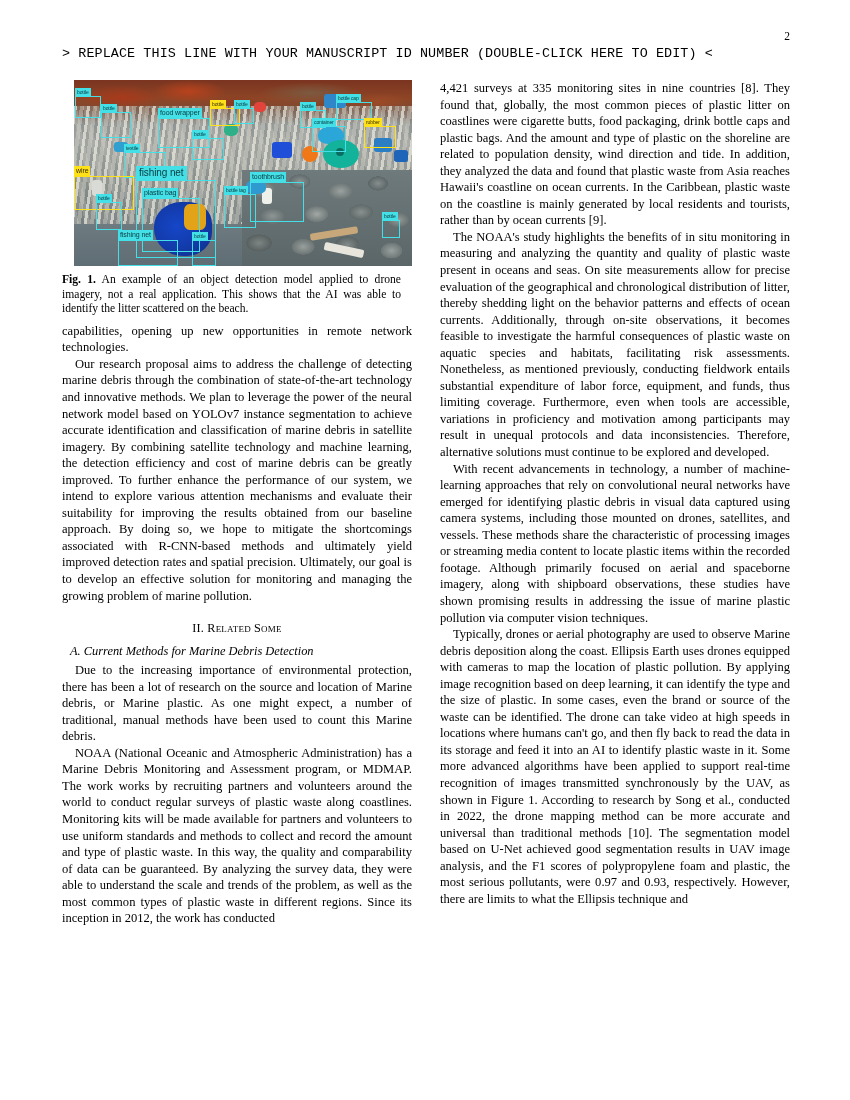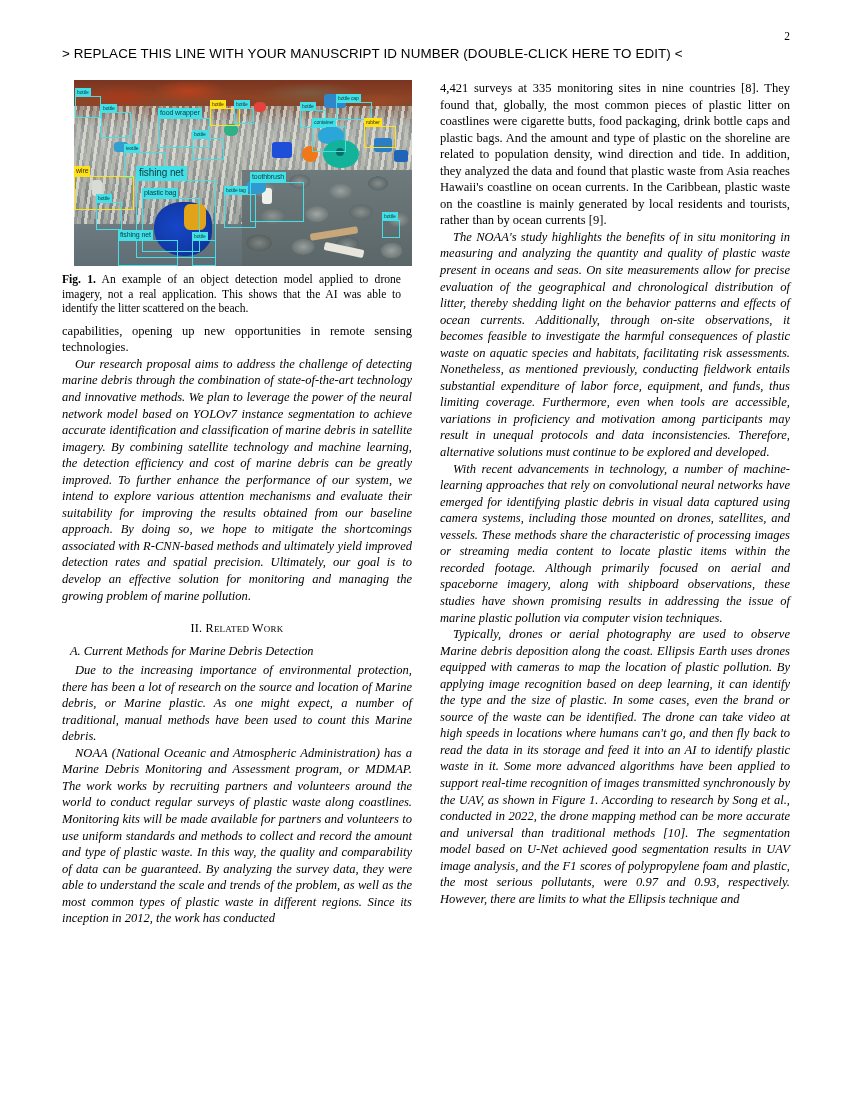--- a/index.html
+++ b/index.html
@@ -39,21 +39,21 @@
     line-height: 13px;
     font-family: "Liberation Serif", "DejaVu Serif", serif;
   }
   .header-line {
     position: absolute;
     left: 0;
     top: 16px;
     font-size: 13.4px;
     letter-spacing: 0.1px;
     white-space: nowrap;
-    font-family: Liberation Sans, sans-serif;
+    font-family: Liberation Mono, monospace;
   }
 
   
   .columns {
     position: absolute;
     left: 62px;
     top: 80px;
     width: 728px;
     display: flex;
     gap: 28px;
@@ -65,21 +65,20 @@
     margin: 0;
     font-size: 12.55px;
     line-height: 16.55px;
     text-align: justify;
     text-justify: inter-word;
     hyphens: none;
     font-family: "Liberation Serif", "DejaVu Serif", serif;
   }
   p.body.indent {
     text-indent: 13px;
-    font-style: italic;
   }
 
   
   .figure {
     margin: 0 0 6px 0;
   }
   .figure-img {
     position: relative;
     width: 338px;
     height: 186px;
@@ -297,24 +296,24 @@
               </div>
               <div class="det" style="left: 308px; top: 140px; width: 18px; height: 18px;">
                 <span class="det-label">bottle</span>
               </div>
             </div>
         </div>
 
         <p class="fig-caption"><span class="lead">Fig. 1.</span><span> An example of an object detection model applied to drone imagery, not a real application. This shows that the AI was able to identify the litter scattered on the beach.</span></p>
       </div>
 
-      <p class="body">capabilities, opening up new opportunities in remote sensing technologies.</p>
+      <p class="body">capabilities, opening up new opportunities in remote network technologies.</p>
       <p class="body indent">Our research proposal aims to address the challenge of detecting marine debris through the combination of state-of-the-art technology and innovative methods. We plan to leverage the power of the neural network model based on YOLOv7 instance segmentation to achieve accurate identification and classification of marine debris in satellite imagery. By combining satellite technology and machine learning, the detection efficiency and cost of marine debris can be greatly improved. To further enhance the performance of our system, we intend to explore various attention mechanisms and evaluate their suitability for improving the results obtained from our baseline approach. By doing so, we hope to mitigate the shortcomings associated with R-CNN-based methods and ultimately yield improved detection rates and spatial precision. Ultimately, our goal is to develop an effective solution for monitoring and managing the growing problem of marine pollution.</p>
 
-      <h2 class="section">II. Related Work</h2>
+      <h2 class="section">II. Related Some</h2>
       <h3 class="subsection">A. Current Methods for Marine Debris Detection</h3>
 
       <p class="body indent">Due to the increasing importance of environmental protection, there has been a lot of research on the source and location of Marine debris, or Marine plastic. As one might expect, a number of traditional, manual methods have been used to count this Marine debris.</p>
       <p class="body indent">NOAA (National Oceanic and Atmospheric Administration) has a Marine Debris Monitoring and Assessment program, or MDMAP. The work works by recruiting partners and volunteers around the world to conduct regular surveys of plastic waste along coastlines. Monitoring kits will be made available for partners and volunteers to use uniform standards and methods to collect and record the amount and type of plastic waste. In this way, the quality and comparability of data can be guaranteed. By analyzing the survey data, they were able to understand the scale and trends of the problem, as well as the most common types of plastic waste in different regions. Since its inception in 2012, the work has conducted</p>
     </div>
 
     <div class="col">
       <p class="body">4,421 surveys at 335 monitoring sites in nine countries [8]. They found that, globally, the most common pieces of plastic litter on coastlines were cigarette butts, food packaging, drink bottle caps and plastic bags. And the amount and type of plastic on the shoreline are related to population density, wind direction and tide. In addition, they analyzed the data and found that plastic waste from Asia reaches Hawaii's coastline on ocean currents. In the Caribbean, plastic waste on the coastline is mainly generated by local residents and tourists, rather than by ocean currents [9].</p>
       <p class="body indent">The NOAA's study highlights the benefits of in situ monitoring in measuring and analyzing the quantity and quality of plastic waste present in oceans and seas. On site measurements allow for precise evaluation of the geographical and chronological distribution of litter, thereby shedding light on the behavior patterns and effects of ocean currents. Additionally, through on-site observations, it becomes feasible to investigate the harmful consequences of plastic waste on aquatic species and habitats, facilitating risk assessments. Nonetheless, as mentioned previously, conducting fieldwork entails substantial expenditure of labor force, equipment, and funds, thus limiting coverage. Furthermore, even when tools are accessible, variations in proficiency and motivation among participants may result in unequal protocols and data inconsistencies. Therefore, alternative solutions must continue to be explored and developed.</p>
       <p class="body indent">With recent advancements in technology, a number of machine-learning approaches that rely on convolutional neural networks have emerged for identifying plastic debris in visual data captured using camera systems, including those mounted on drones, satellites, and vessels. These methods share the characteristic of processing images or streaming media content to locate plastic items within the recorded footage. Although primarily focused on aerial and spaceborne imagery, along with shipboard observations, these studies have shown promising results in addressing the issue of marine plastic pollution via computer vision techniques.</p>

